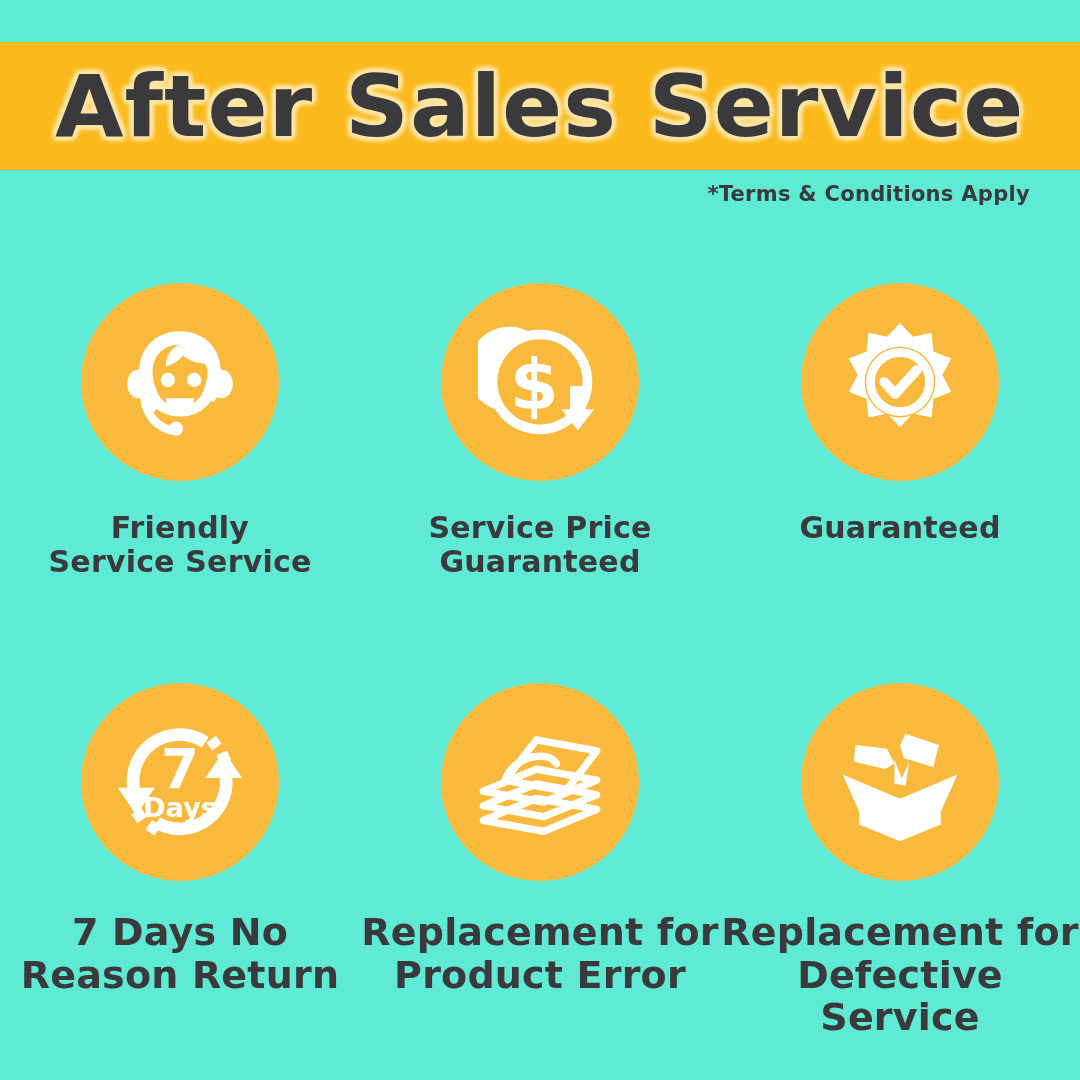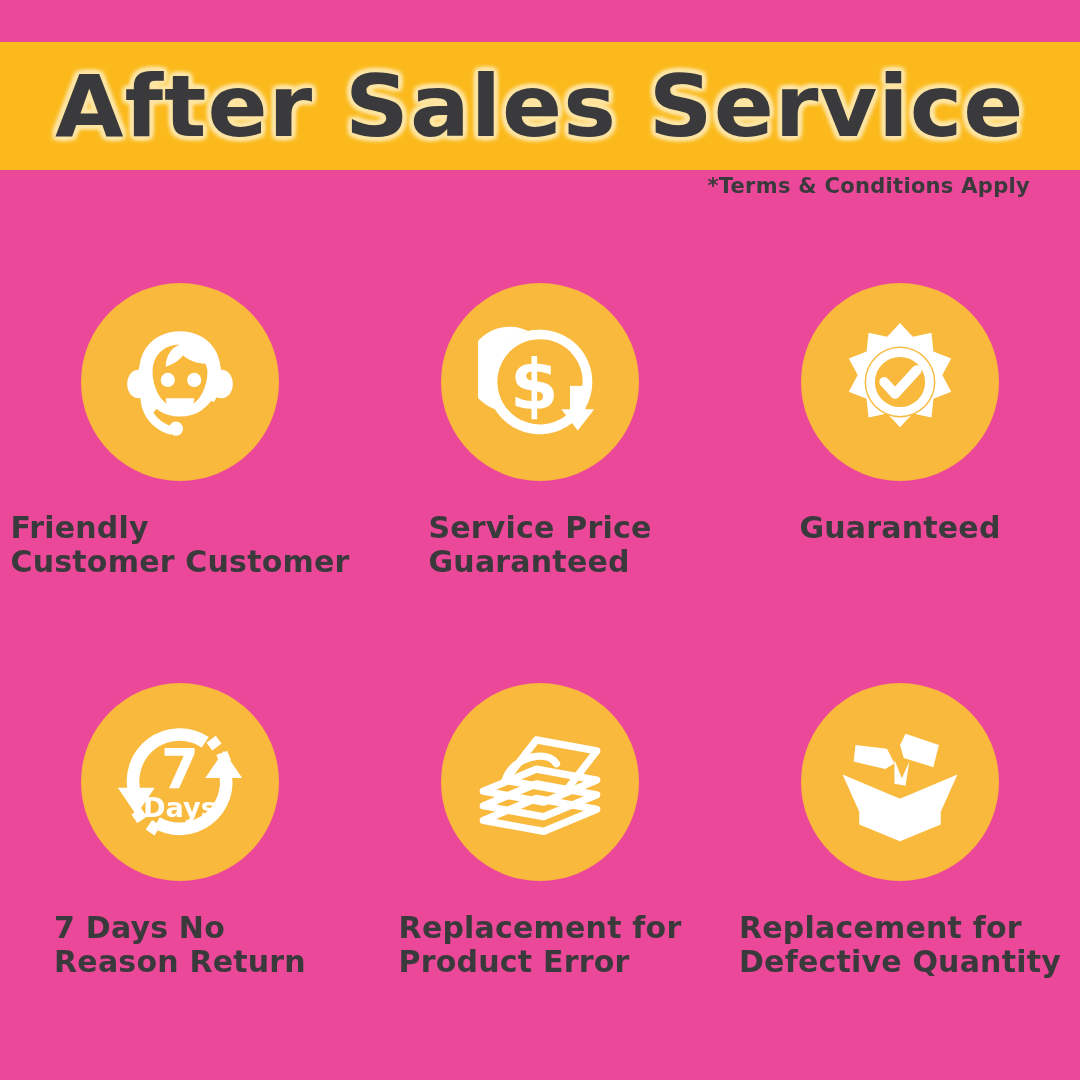--- a/index.html
+++ b/index.html
@@ -10,21 +10,21 @@
     width: 1080px;
     height: 1080px;
     background: #ffffff;
     font-family: "Liberation Sans", sans-serif;
     overflow: hidden;
   }
   .page {
     position: relative;
     width: 1080px;
     height: 1080px;
-    background: #ec4899;
+    background: #5eead4;
   }
 
   
   .banner {
     position: absolute;
     left: 0;
     top: 42px;
     width: 1080px;
     height: 128px;
     background: #FBB91B;
@@ -51,21 +51,21 @@
        3px -3px 4px #FDE9B4,
       -3px -3px 4px #FDE9B4,
        0 0 7px #FDECC0;
     white-space: nowrap;
   }
 
   
   .terms {
     position: absolute;
     right: 50px;
-    top: 174px;
+    top: 182px;
     font-family: "DejaVu Sans", sans-serif;
     font-size: 21px;
     font-weight: bold;
     color: #3A3A3C;
     letter-spacing: 0.3px;
   }
 
   
   .grid {
     position: absolute;
@@ -88,30 +88,30 @@
     border-radius: 50%;
     background: #F9B93C;
     display: flex;
     align-items: center;
     justify-content: center;
     margin-top: 33px;
   }
   .circle svg { display: block; }
   .caption {
     margin-top: 30px;
-    text-align: left;
+    text-align: center;
     font-family: "DejaVu Sans", sans-serif;
     font-weight: bold;
     font-size: 30px;
     line-height: 1.12;
     color: #3A3A3C;
     letter-spacing: 0.2px;
   }
   .caption .l2 { display: block; }
-  .row2 .caption { font-size: 30px; }
+  .row2 .caption { font-size: 38px; }
 </style>
 </head>
 <body>
 
 <div class="page">
 
   <div class="banner">
     <div class="banner-title">After Sales Service</div>
   </div>
 
@@ -139,21 +139,21 @@
 
             <path d="M105 52c6 0 11 6 11 14s-5 14-11 14c-3 0-5-1-6-2V54c1-1 3-2 6-2z" fill="#FFFFFF"></path>
 
             <path d="M33 78c0 14 10 26 24 30l-2 8c-18-5-30-20-30-38z" fill="#FFFFFF"></path>
             <circle cx="60" cy="110" r="7" fill="#FFFFFF"></circle>
           </svg>
         </span>
       </div>
       <div class="caption">
         <span>Friendly</span>
-        <span class="l2">Customer Customer</span>
+        <span class="l2">Service Service</span>
       </div>
     </div>
 
     <div class="cell">
       <div class="circle">
         <span>
           <svg width="124" height="124" viewBox="0 0 128 128">
 
             <path d="M64 10a54 54 0 1 0 38 92l-7-7A44 44 0 1 1 108 64h10A54 54 0 0 0 64 10z" fill="#FFFFFF"></path>
             <path d="M64 10A54 54 0 0 0 26 102l7-7A44 44 0 1 1 64 20z" fill="#FFFFFF"></path>
@@ -262,18 +262,18 @@
               <path d="M22 28l34 4 8 16-10 6-34-8z"></path>
               <path d="M76 16l36 12-6 24-32-10-4-14z"></path>
 
               <path d="M64 44l8 20 8-18-4 26-12-2z"></path>
             </g>
           </svg>
         </span>
       </div>
       <div class="caption">
         <span>Replacement for</span>
-        <span class="l2">Defective Quantity</span>
+        <span class="l2">Defective Service</span>
       </div>
     </div>
 
   </div>
 </div>
 
 </body></html>

